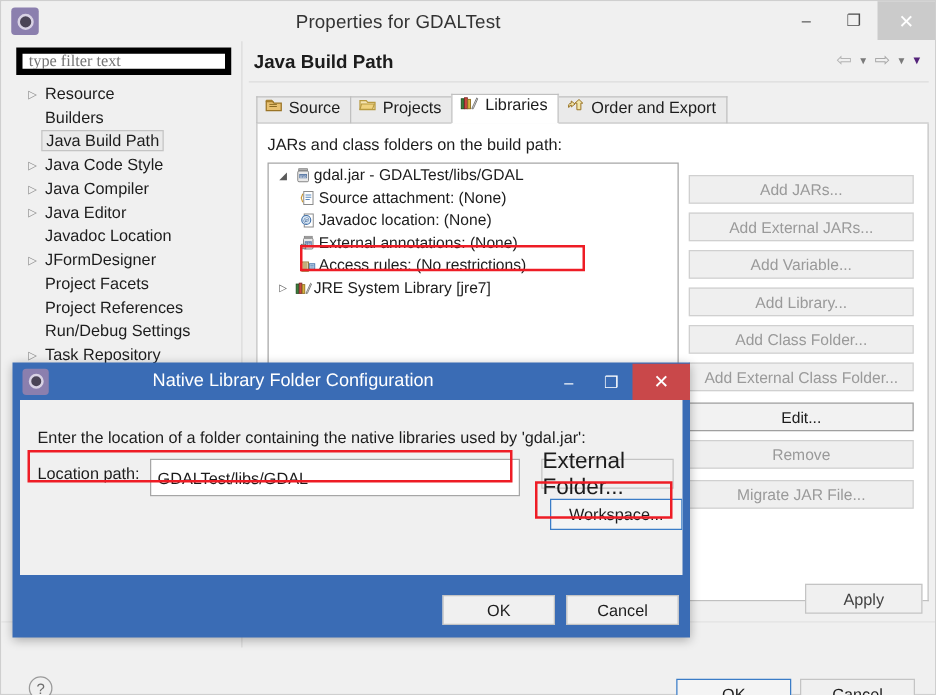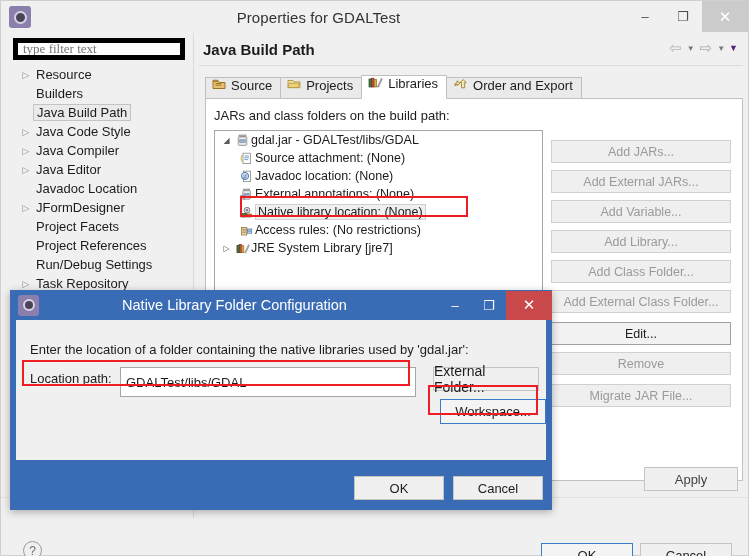--- a/index.html
+++ b/index.html
@@ -366,21 +366,21 @@
     font-size: 13px; color: #1c1c1c;
     padding: 14px 5px; line-height: 21px;
     font-family: "Liberation Sans", sans-serif;
   }
   #ext-folder-btn {
     position: absolute;
     left: 417px; top: 47px;
     width: 106px; height: 24px;
     background: #f0f0f0;
     border: 1px solid #c4c4c4;
-    font-size: 14px; color: #1c1c1c;
+    font-size: 18px; color: #1c1c1c;
     display: flex; align-items: center; justify-content: center;
   }
   #workspace-btn {
     position: absolute;
     left: 424px; top: 79px;
     width: 106px; height: 25px;
     background: #f4f4f4;
     border: 1px solid #3a7cc7;
     font-size: 13px; color: #1c1c1c;
     display: flex; align-items: center; justify-content: center;
@@ -585,31 +585,20 @@
                 <rect x="3.4" y="1" width="6.4" height="1.4" fill="#b9b9b9" stroke="#777" stroke-width=".5"></rect>
                 <rect x="2.8" y="2.6" width="7.6" height="8.6" rx="1" fill="#e9e9e9" stroke="#777" stroke-width=".7"></rect>
                 <rect x="3.8" y="5" width="5.6" height="3.2" fill="#5f7da8"></rect>
                 <text x="6.6" y="7.7" font-size="2.8" fill="#fff" text-anchor="middle" font-family="Liberation Sans">010</text>
                 <rect x="1" y="7.4" width="3.6" height="3.6" fill="#d8d8d8" stroke="#666" stroke-width=".6"></rect>
               </svg>
             </span>
             <span class="lib-text">External annotations: (None)</span>
           </div>
 
-          <div class="lib-row highlight" style="padding-left:23px;">
-            <span class="lib-ico">
-              <svg width="13" height="13" viewBox="0 0 13 13">
-                <circle cx="7" cy="4.2" r="2.9" fill="#dcdcdc" stroke="#6a6a6a" stroke-width=".8"></circle>
-                <circle cx="7" cy="4.2" r="1.1" fill="#7a7a7a"></circle>
-                <rect x="1.2" y="7.6" width="5.2" height="3.4" fill="#3a7f3a" stroke="#1d4a1d" stroke-width=".7"></rect>
-                <path d="M7 8 L11.4 8 L11.4 11 L7 11z" fill="#d87f2c" stroke="#8a4a10" stroke-width=".7"></path>
-              </svg>
-            </span>
-            <span class="lib-text">Native library location: (None)</span>
-          </div>
 
           <div class="lib-row" style="padding-left:23px;">
             <span class="lib-ico">
               <svg width="13" height="13" viewBox="0 0 13 13">
                 <rect x="1.4" y="3.6" width="5.4" height="7.4" fill="#e7d8b2" stroke="#8a6a22" stroke-width=".7"></rect>
                 <path d="M2.4 5.2h3.4M2.4 6.8h3.4M2.4 8.4h3.4" stroke="#8a6a22" stroke-width=".6"></path>
                 <rect x="7.4" y="5" width="4.4" height="4.2" fill="#cfe0ef" stroke="#3f6fa8" stroke-width=".7"></rect>
                 <path d="M8.2 6.2h2.8M8.2 7.6h2.8" stroke="#3f6fa8" stroke-width=".6"></path>
               </svg>
             </span>

